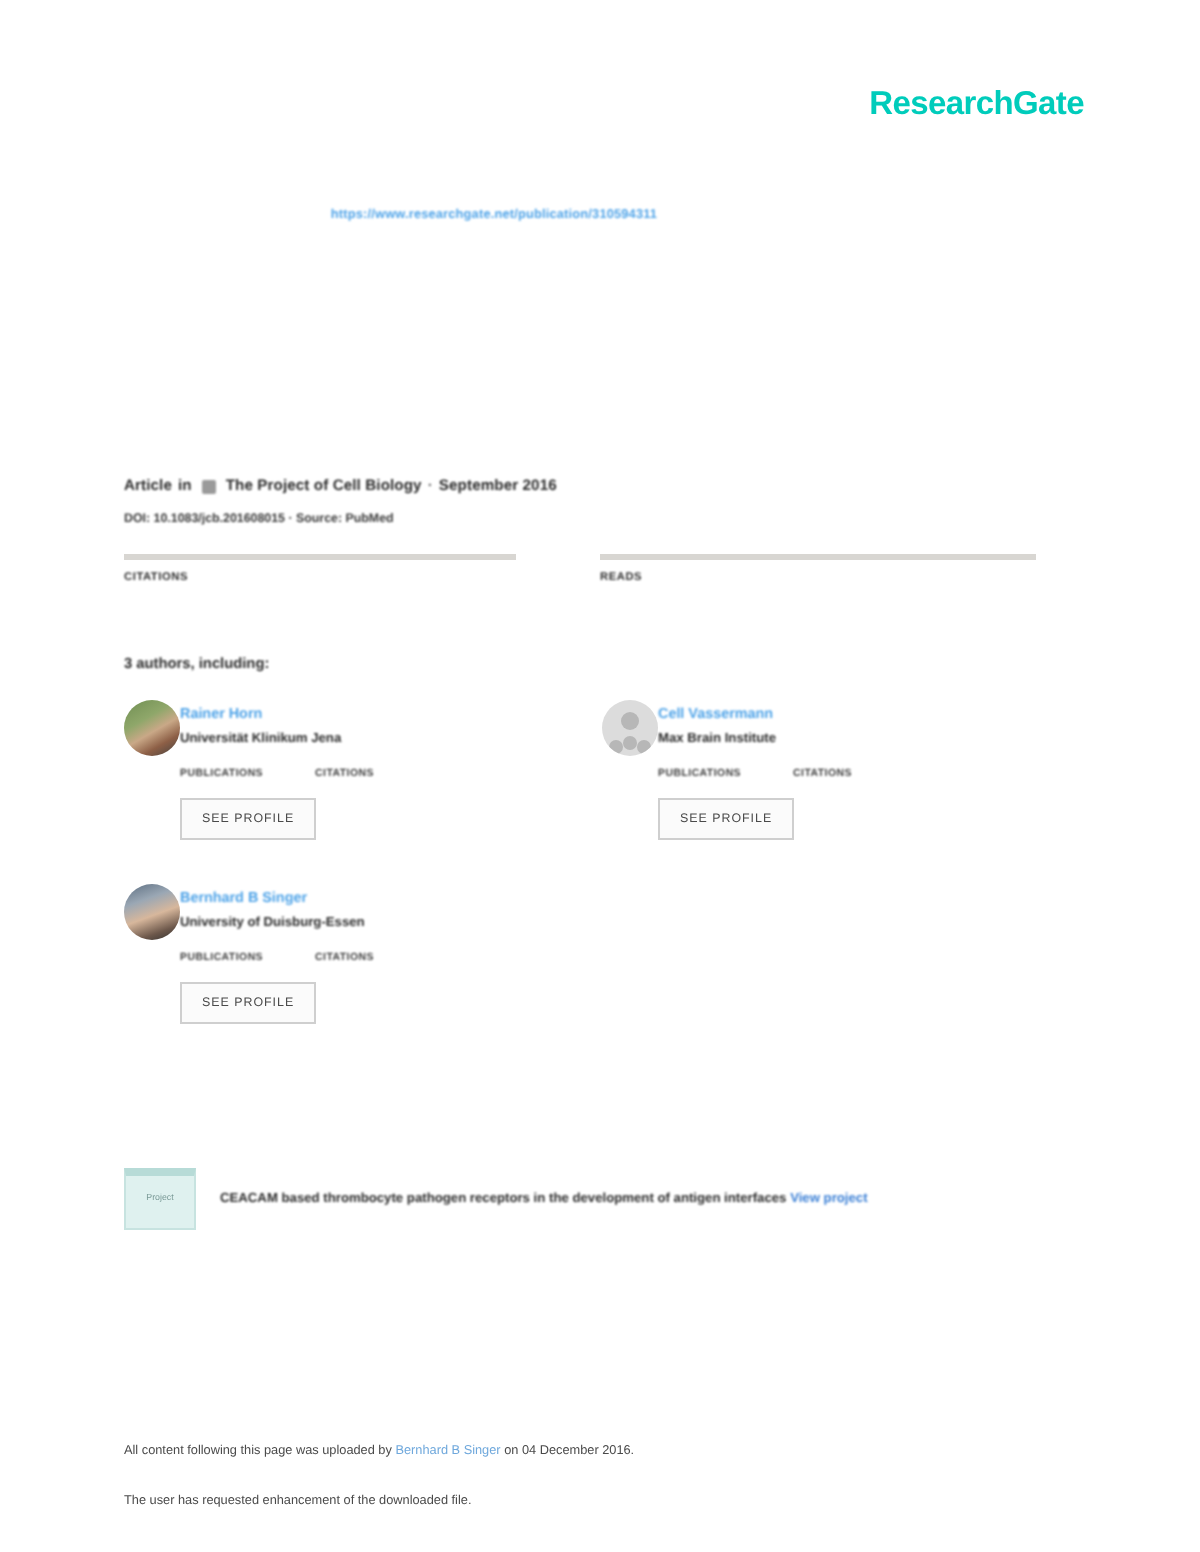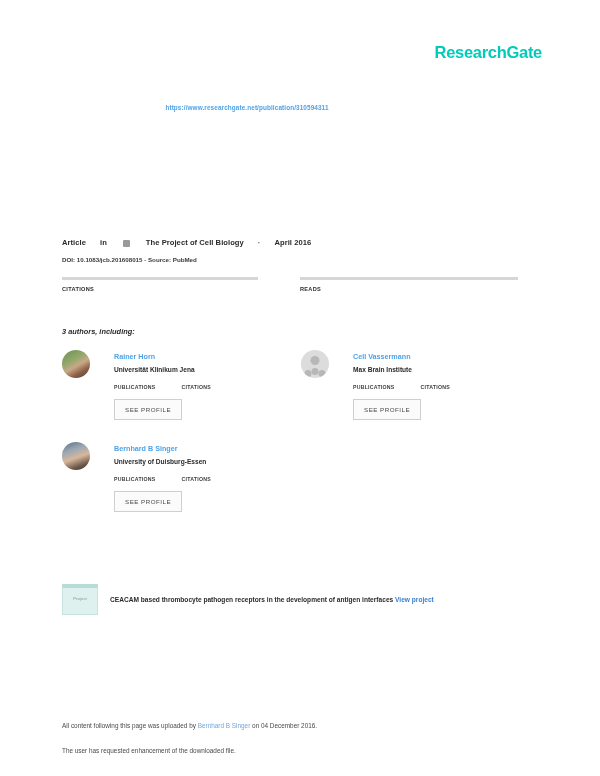--- a/index.html
+++ b/index.html
@@ -54,21 +54,21 @@
     position: absolute;
     left: 62px;
     top: 238px;
     font-size: 7.6px;
     font-weight: bold;
     color: #2b2b2b;
     letter-spacing: 0.05px;
     filter: blur(0.45px);
     display: flex;
     align-items: center;
-    gap: 14px;
+    gap: 3px;
   }
   .article-meta .sep { color: #6d6d6d; font-weight: bold; }
   .meta-icon {
     display: inline-block;
     width: 7px; height: 7px;
     background: #9a9a9a;
     border-radius: 1px;
     margin: 0 2px;
     position: relative;
     top: 0.5px;
@@ -110,37 +110,36 @@
 
   
   .authors-heading {
     position: absolute;
     left: 62px;
     top: 327px;
     font-size: 7.4px;
     font-weight: bold;
     color: #2b2b2b;
     filter: blur(0.45px);
-    font-style: italic;
   }
 
   .authors-grid {
     position: absolute;
     left: 62px;
     top: 350px;
     width: 478px;
   }
   .author-row {
     display: flex;
     width: 478px;
   }
   .author {
     width: 239px;
     display: flex;
-    gap: 24px;
+    gap: 0;
     margin-bottom: 12px;
   }
 
   .avatar {
     width: 28px; height: 28px;
     border-radius: 50%;
     flex: 0 0 28px;
     overflow: hidden;
     position: relative;
     background: #d9d9d9;
@@ -275,21 +274,21 @@
   <div class="rg-logo">ResearchGate</div>
 
   <div class="url-line">https://www.researchgate.net/publication/310594311</div>
 
   <div class="article-meta">
     <span>Article</span>
     <span>in</span>
     <span class="meta-icon"></span>
     <span>The Project of Cell Biology</span>
     <span class="sep">·</span>
-    <span>April 2016</span>
+    <span>September 2016</span>
   </div>
   <div class="doi-line">DOI: 10.1083/jcb.201608015 · Source: PubMed</div>
 
   <div class="stats">
     <div class="stat-col">
       <div class="stat-rule short"></div>
       <div class="stat-label">CITATIONS</div>
     </div>
     <div class="stat-col second">
       <div class="stat-rule"></div>

